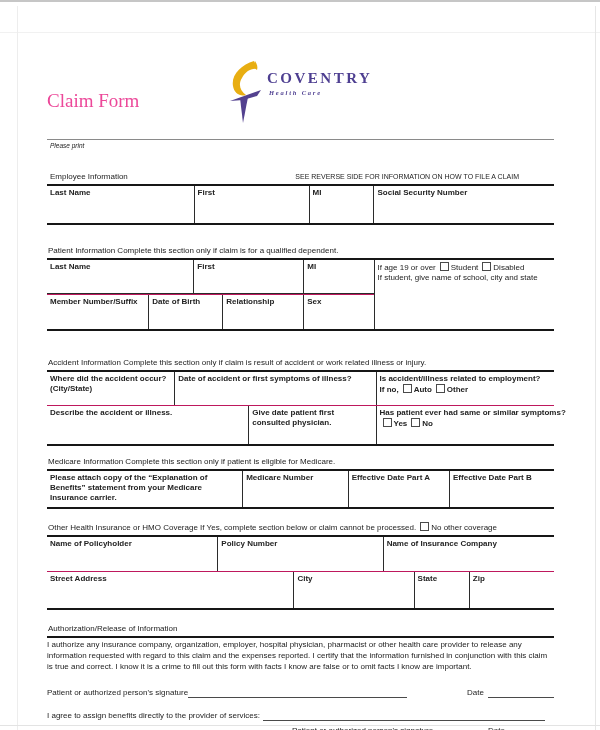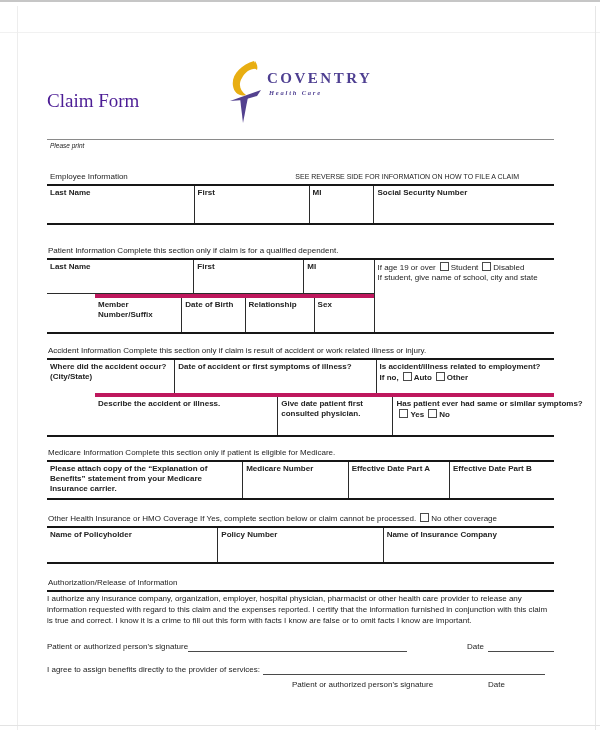--- a/index.html
+++ b/index.html
@@ -7,45 +7,45 @@
         font-family:"Liberation Sans",sans-serif;color:#232323;}
 
   
   .frame-top{position:absolute;left:0;top:0;width:100%;height:2px;background:#c6c6c6;}
   .frame-sub{position:absolute;left:0;top:32px;width:100%;height:1px;background:#f1f1f1;}
   .frame-left{position:absolute;left:17px;top:6px;bottom:0;width:1px;background:#ededed;}
   .frame-right{position:absolute;right:4px;top:6px;bottom:0;width:1px;background:#e6e6e6;}
   .frame-bottom{position:absolute;left:0;bottom:4px;width:100%;height:1px;background:#e3e3e3;}
 
   .title{position:absolute;left:47px;top:90px;font-family:"Liberation Serif",serif;
-         font-size:19px;color:#4c1d95;}
+         font-size:19px;color:#ec4899;}
 
   .logo{position:absolute;left:228px;top:60px;display:flex;align-items:flex-start;}
   .logo-text{margin-left:3px;padding-top:11px;}
   .brand{font-family:"Liberation Serif",serif;font-weight:bold;font-size:15px;
          letter-spacing:2.5px;color:#4e3f91;line-height:15px;}
   .tagline{font-family:"Liberation Serif",serif;font-weight:bold;font-style:italic;
            font-size:6.5px;letter-spacing:1.8px;color:#4e3f91;margin:3px 0 0 2px;}
 
   .form{position:absolute;left:47px;top:139px;width:507px;font-size:8px;line-height:10px;}
 
   .topline{border-top:1px solid #8a8a8a;}
   .pp{font-style:italic;font-size:6.5px;padding:2px 0 0 3px;line-height:8px;}
   .emp-head{display:flex;justify-content:space-between;align-items:flex-end;padding:2px 3px;margin-top:20px;}
   .see{font-size:7px;margin-right:32px;}
 
   .tbl{border-top:2px solid #161616;border-bottom:2px solid #161616;}
   .trow{display:flex;}
-  .trow + .trow{border-top:4px solid #be185d;margin-left:48px;}
+  .trow + .trow{border-top:1px solid #be185d;}
   .cell{box-sizing:border-box;padding:2px 3px;border-left:1px solid #2b2b2b;font-weight:bold;}
   .cell:first-child{border-left:none;}
   .h37{height:37px}.h33{height:33px}.h34{height:34px}.h38{height:38px}.h36{height:36px}
 
   .sec-head{padding:0 0 2px 1px;}
-  .mt10{margin-top:21px}.mt12{margin-top:12px}.mt11{margin-top:11px}
+  .mt10{margin-top:21px}.mt12{margin-top:27px}.mt11{margin-top:11px}
   .mt13{margin-top:13px}.mt14{margin-top:14px}
 
   .pt{display:flex;border-top:2px solid #161616;border-bottom:2px solid #161616;}
   .pt-left{width:64.4%;}
   .pt-left .trow:first-child{border-bottom:1px solid #2b2b2b;}
   .pt-right{width:35.6%;border-left:1px solid #2b2b2b;box-sizing:border-box;padding:2px 3px;}
 
   .cb{display:inline-block;width:7px;height:7px;border:1px solid #4a4a4a;background:#fff;
       vertical-align:-1px;margin:0 2px 0 4px;}
   .cb.first{margin-left:3px;}
@@ -192,20 +192,30 @@
     </div>
     <div class="tbl">
       <div class="trow h34">
         <div class="cell" style="width:33.6%">
           <span>Name of Policyholder</span></div>
         <div class="cell" style="width:32.6%">
           <span>Policy Number</span></div>
         <div class="cell" style="width:33.8%">
           <span>Name of Insurance Company</span></div>
       </div>
+      <div class="trow h36">
+        <div class="cell" style="width:48.6%">
+          <span>Street Address</span></div>
+        <div class="cell" style="width:23.7%">
+          <span>City</span></div>
+        <div class="cell" style="width:10.9%">
+          <span>State</span></div>
+        <div class="cell" style="width:16.8%">
+          <span>Zip</span></div>
+      </div>
     </div>
 
     <div class="auth-head mt14">Authorization/Release of Information</div>
     <div class="auth-body">I authorize any insurance company, organization, employer, hospital physician, pharmacist or other health care provider to release any information requested with regard to this claim and the expenses reported.  I certify that the information furnished in conjunction with this claim is true and correct.  I know it is a crime to fill out this form with facts I know are false or to omit facts I know are important.</div>
 
     <div class="sig-row">
       <span>Patient or authorized person's signature</span>
       <span class="uline grow"></span>
       <span class="spacer60"></span>
       <span>Date</span>

